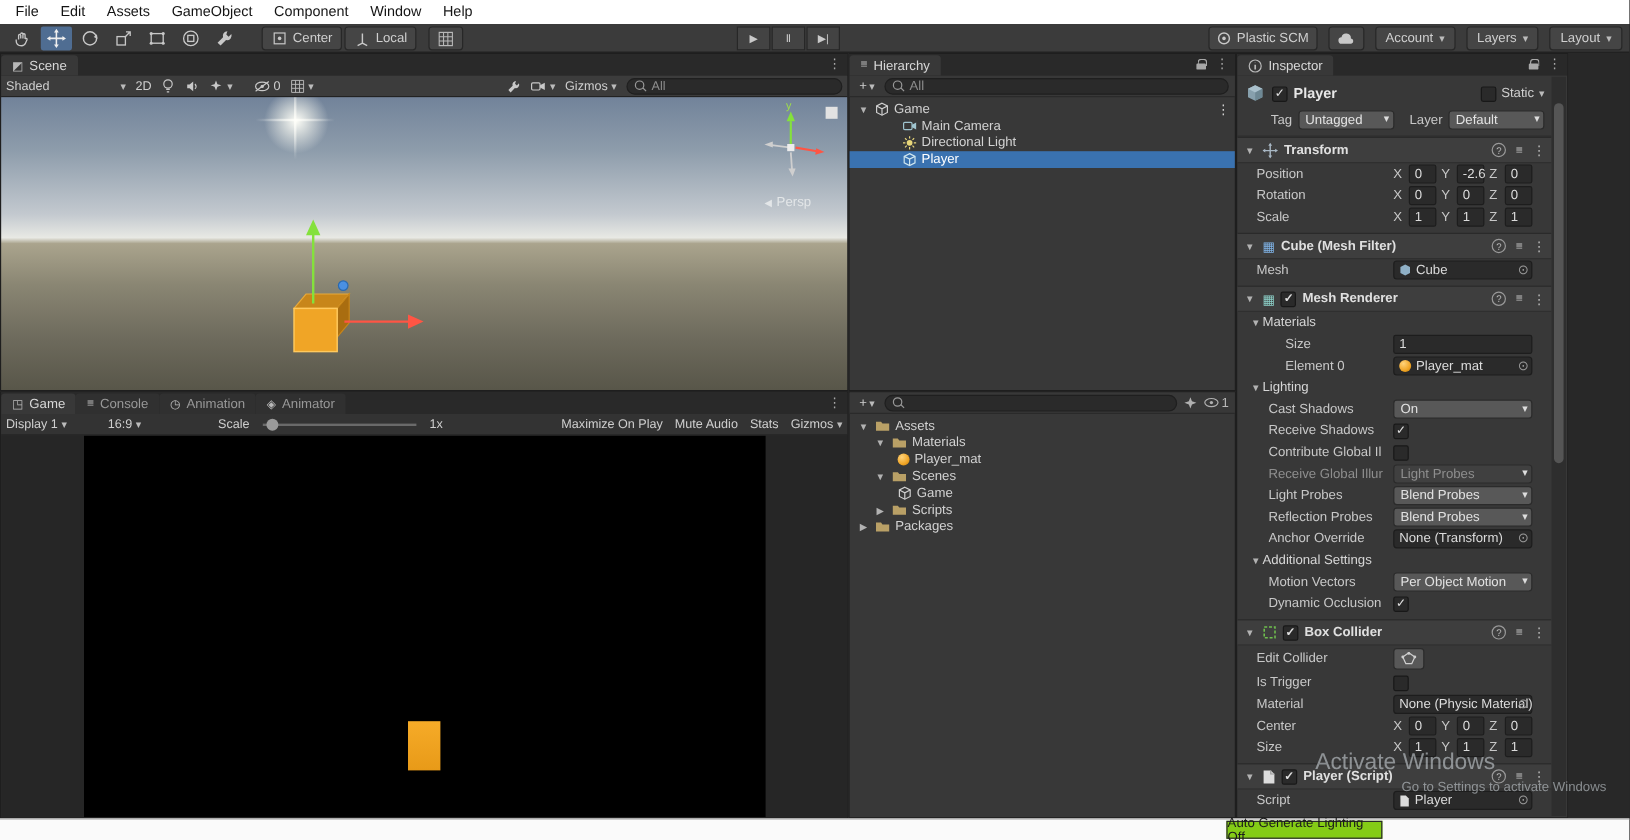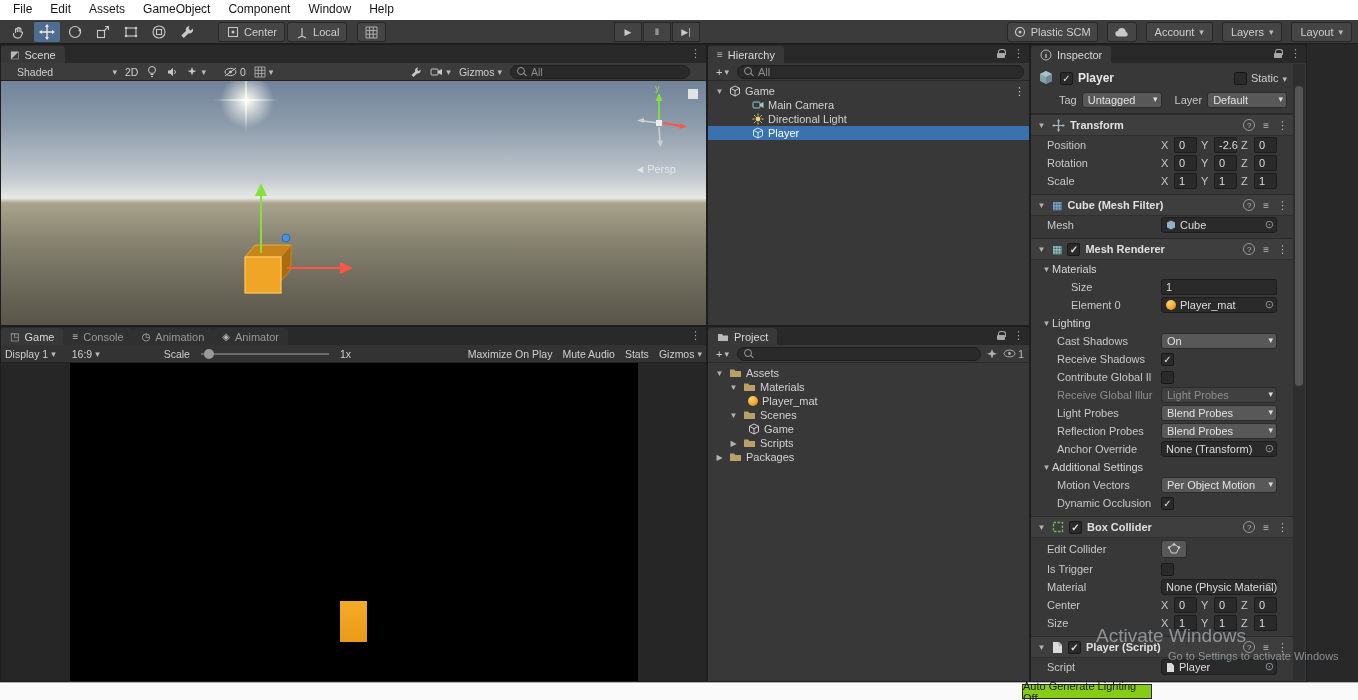--- a/index.html
+++ b/index.html
@@ -39,21 +39,21 @@
 
 
 .searchbox{height:14px;background:#2a2a2a;border:1px solid #1f1f1f;border-radius:8px;display:flex;align-items:center;gap:4px;padding:0 6px;color:#8d8d8d}
 .mag{width:10px;height:10px;position:relative;flex-shrink:0}
 .mag::before{content:"";position:absolute;left:0;top:0;width:6px;height:6px;border:1px solid #999;border-radius:50%}
 .mag::after{content:"";position:absolute;width:4px;height:1px;background:#999;transform:rotate(45deg);left:6px;top:7px}
 .caret::after{content:"▾";font-size:9px;color:#bbb}
 
 
 #scene-panel{left:0;top:44px;width:707px;height:282px}
-.scene-tb{height:18px;background:#3c3c3c;border-bottom:1px solid #222;display:flex;align-items:center;padding:0 16px;gap:8px;font-size:10.5px;color:#cfcfcf}
+.scene-tb{height:18px;background:#3c3c3c;border-bottom:1px solid #222;display:flex;align-items:center;padding:0 4px;gap:8px;font-size:10.5px;color:#cfcfcf}
 .stb-item{display:flex;align-items:center;gap:3px}
 #scene-vp{position:relative;height:244px;overflow:hidden;background:linear-gradient(180deg,#72839a 0%,#8d9cab 18%,#c3c9cf 40%,#e8e9e4 48%,#aaa48d 50%,#8a8673 64%,#6e6b5d 82%,#585649 100%)}
 #sun{position:absolute;left:218px;top:-8px;width:56px;height:56px;background:radial-gradient(circle,rgba(255,255,248,.98) 0%,rgba(255,255,245,.55) 30%,rgba(255,255,245,0) 68%)}
 #sun::before{content:"";position:absolute;left:26px;top:-6px;width:2px;height:66px;background:linear-gradient(180deg,transparent,rgba(255,255,250,.8),transparent)}
 #sun::after{content:"";position:absolute;left:-6px;top:26px;width:66px;height:2px;background:linear-gradient(90deg,transparent,rgba(255,255,250,.8),transparent)}
 #persp{position:absolute;left:636px;top:82px;color:#e3e6e8;font-size:11px;display:flex;gap:4px;align-items:center}
 #vp-widget{position:absolute;left:687px;top:8px;width:10px;height:10px;background:#e2e2e2}
 
 
 #game-panel{left:0;top:326px;width:707px;height:356px}
@@ -389,21 +389,21 @@
       <span>Animator</span>
     </div>
     <div class="strip-right">
         <span class="kebab"></span>
       </div>
   </div>
   <div class="game-tb">
     <div class="stb-item caret">
         <span>Display 1</span>
       </div>
-    <div class="stb-item caret" style="margin-left:12px">
+    <div class="stb-item caret" style="margin-left:30px">
         <span>16:9</span>
       </div>
     <div class="stb-item" style="margin-left:60px">
       <span>Scale</span>
       <div class="slider">
           <div class="sthumb"></div>
         </div>
       <span>1x</span>
     </div>
     <div class="gtb-right">
@@ -478,34 +478,20 @@
             <path d="M6 1l4.5 2.3v5.4L6 11 1.5 8.7V3.3z" fill="none" stroke="#cfe6ef"></path>
             <path d="M1.5 3.3L6 5.6l4.5-2.3M6 5.6V11" fill="none" stroke="#cfe6ef"></path>
           </svg>
         </span>
       <span>Player</span>
     </div>
   </div>
 </div>
 
 <div class="panel" id="proj-panel">
-  <div class="strip">
-    <div class="tab">
-      <span>
-          <svg width="12" height="10">
-            <path d="M1 2h4l1 1.5h5V9H1z" fill="#b9b9b9"></path>
-          </svg>
-        </span>
-      <span>Project</span>
-    </div>
-    <div class="strip-right">
-        <span class="lock"></span>
-        <span class="kebab"></span>
-      </div>
-  </div>
   <div class="mini-tb">
     <div class="plusbtn caret">
         <span>+</span>
       </div>
     <div class="searchbox" style="flex:1">
       <span class="mag"></span>
     </div>
     <span>
         <svg width="12" height="12">
           <path d="M6 1l1.3 3.4L11 5.7 7.3 7 6 10.4 4.7 7 1 5.7l3.7-1.3z" fill="#b0b0b0"></path>

